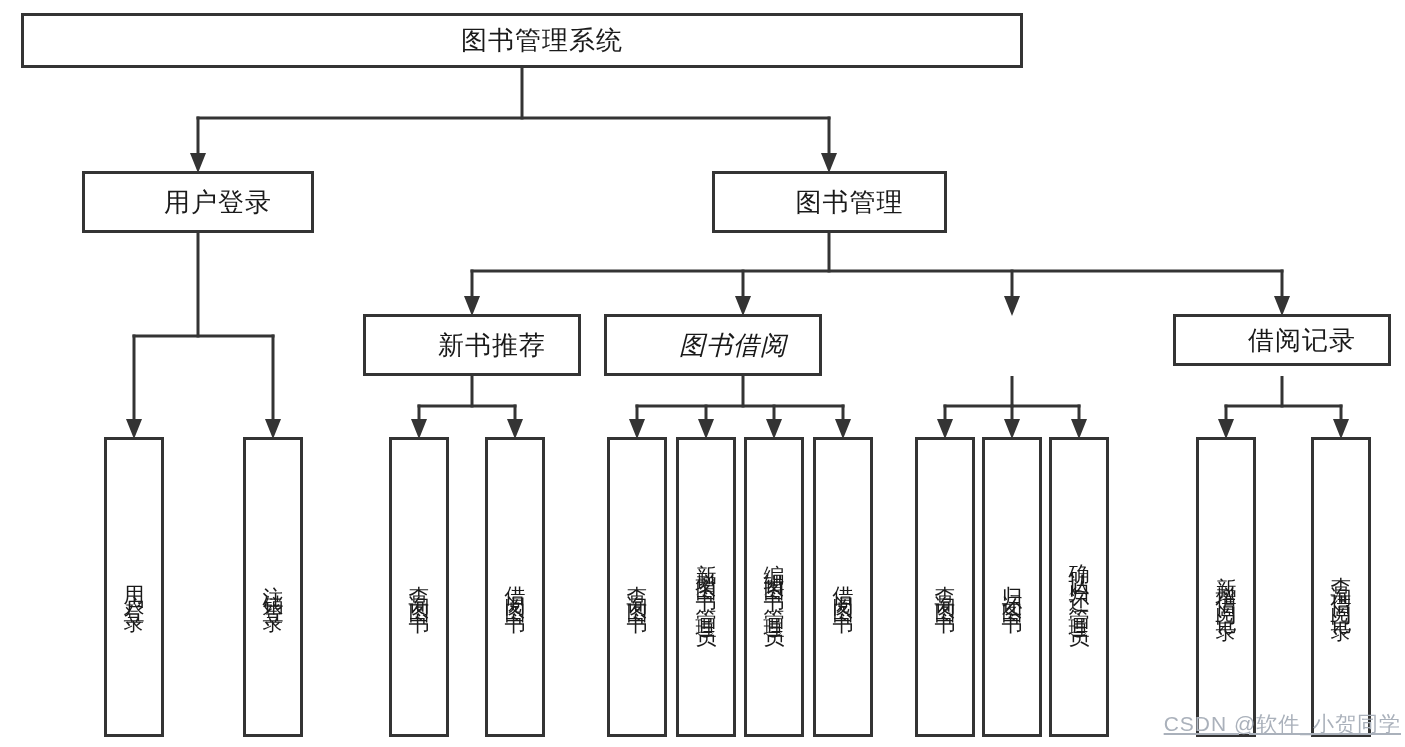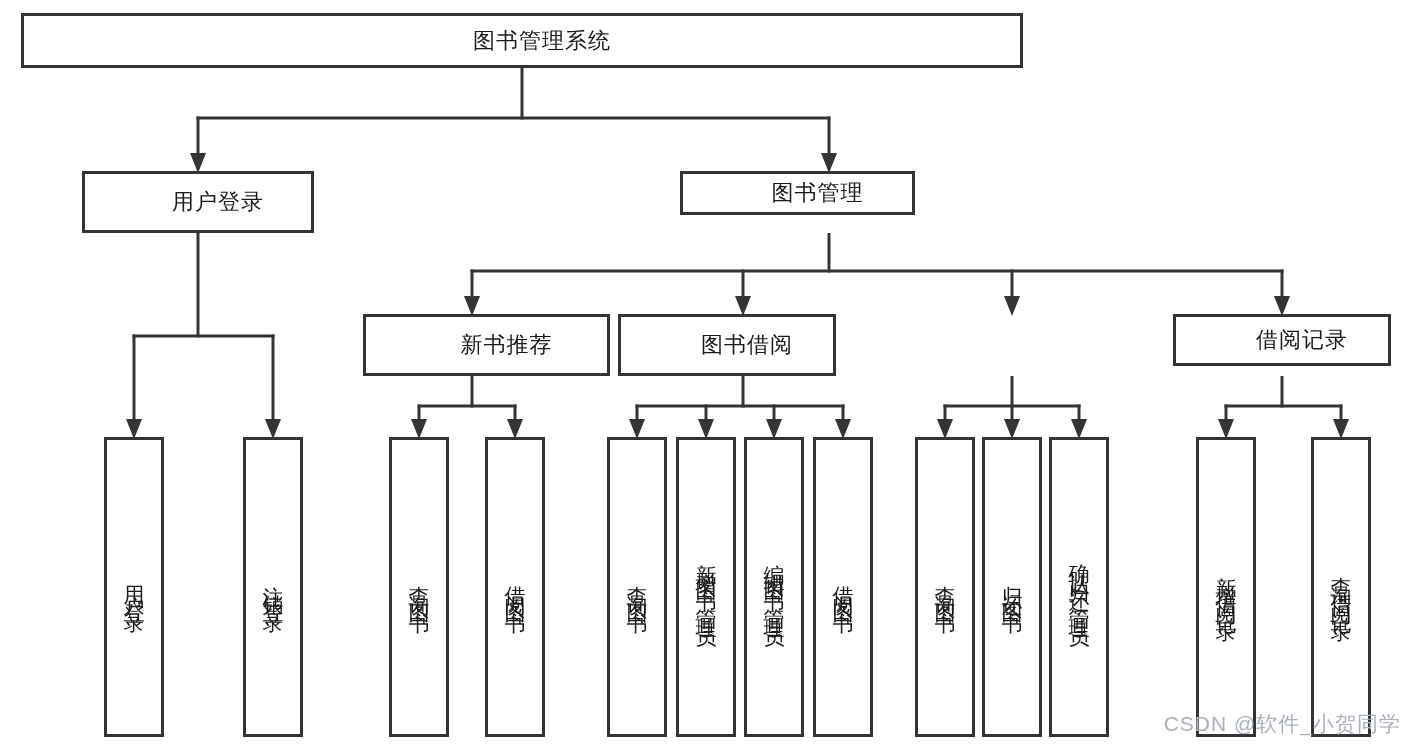--- a/index.html
+++ b/index.html
@@ -21,21 +21,21 @@
     width: 1405px; height: 747px;
   }
   .hnode {
     position: absolute;
     box-sizing: border-box;
     border: 3px solid #343434;
     background: #ffffff;
     display: flex;
     align-items: center;
     justify-content: center;
-    font-size: 22px;
+    font-size: 26px;
     letter-spacing: 1px;
     color: #1a1a1a;
     white-space: nowrap;
     padding-left: 40px;
   }
   .vnode {
     position: absolute;
     box-sizing: border-box;
     width: 60px;
     height: 300px;
@@ -51,23 +51,23 @@
     text-orientation: mixed;
     font-size: 21px;
     letter-spacing: 9px;
     line-height: 54px;
     color: #1a1a1a;
     white-space: nowrap;
   }
   
   #node-root            { left: 21px;  top: 13px;  width: 1002px; height: 55px; }
   #node-user-login      { left: 82px;  top: 171px; width: 232px;  height: 62px; }
-  #node-book-management { left: 680px; top: 171px; width: 235px;  height: 44px; }
-  #node-new-book-recommend { left: 363px;  top: 314px; width: 247px; height: 62px; }
-  #node-book-borrow        { left: 618px;  top: 314px; width: 218px; height: 62px; }
+  #node-book-management { left: 712px; top: 171px; width: 235px;  height: 62px; }
+  #node-new-book-recommend { left: 363px;  top: 314px; width: 218px; height: 62px; }
+  #node-book-borrow        { left: 604px;  top: 314px; width: 218px; height: 62px; font-style: italic; }
   #node-current-borrow     { left: 903px;  top: 314px; width: 218px; height: 62px; }
   #node-borrow-records     { left: 1173px; top: 314px; width: 218px; height: 52px; }
   
   #leaf-user-login     { left: 104px; }
   #leaf-logout         { left: 243px; }
   #leaf-nb-query       { left: 389px; }
   #leaf-nb-borrow      { left: 485px; }
   #leaf-bb-query       { left: 607px; }
   #leaf-bb-add         { left: 676px; }
   #leaf-bb-edit        { left: 744px; }
@@ -79,20 +79,21 @@
   #leaf-br-query       { left: 1311px; }
   #watermark {
     position: absolute;
     right: 4px;
     top: 710px;
     font-size: 21px;
     color: #aab1bb;
     letter-spacing: 1px;
     white-space: nowrap;
     z-index: 10;
+    text-decoration: underline;
   }
 </style>
 </head>
 <body>
 
 <div id="canvas">
 
   <svg id="connector-layer" viewBox="0 0 1405 747" xmlns="http://www.w3.org/2000/svg">
     <g stroke="#343434" stroke-width="3" fill="#343434">
 

